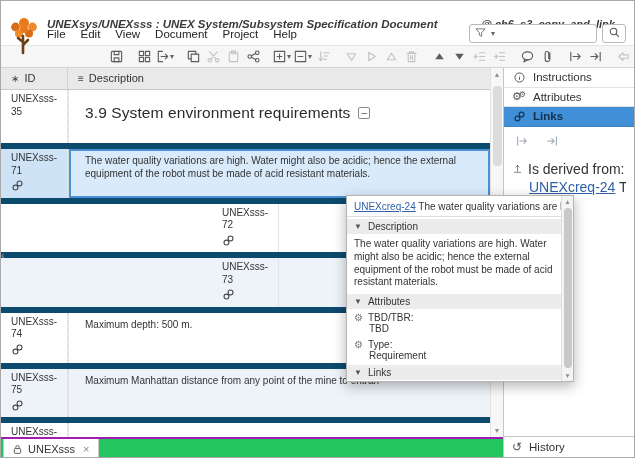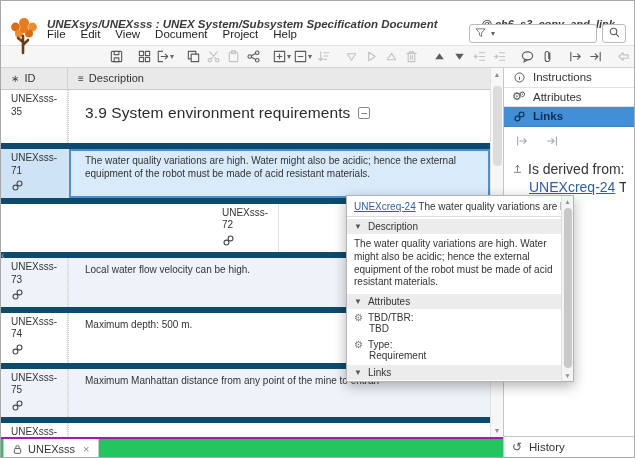--- a/index.html
+++ b/index.html
@@ -345,21 +345,20 @@
         </div>
         <div class="row tint" style="min-height: 40px;">
           <div class="cell-id">
             <div>UNEXsss-</div>
             <div>73</div>
             <div class="chain"><svg width="13" height="13" viewBox="0 0 16 16">
                 <circle cx="5.5" cy="10.5" r="3"></circle>
                 <circle cx="10.5" cy="5.5" r="3"></circle>
               </svg></div>
           </div>
-          <div class="cell-desc"><span>Local water flow velocity can be high.</span></div>
         </div>
         <div class="row" style="min-height: 56px;">
           <div class="cell-id">
             <div>UNEXsss-</div>
             <div>74</div>
             <div class="chain"><svg width="13" height="13" viewBox="0 0 16 16">
                 <circle cx="5.5" cy="10.5" r="3"></circle>
                 <circle cx="10.5" cy="5.5" r="3"></circle>
               </svg></div>
           </div>

